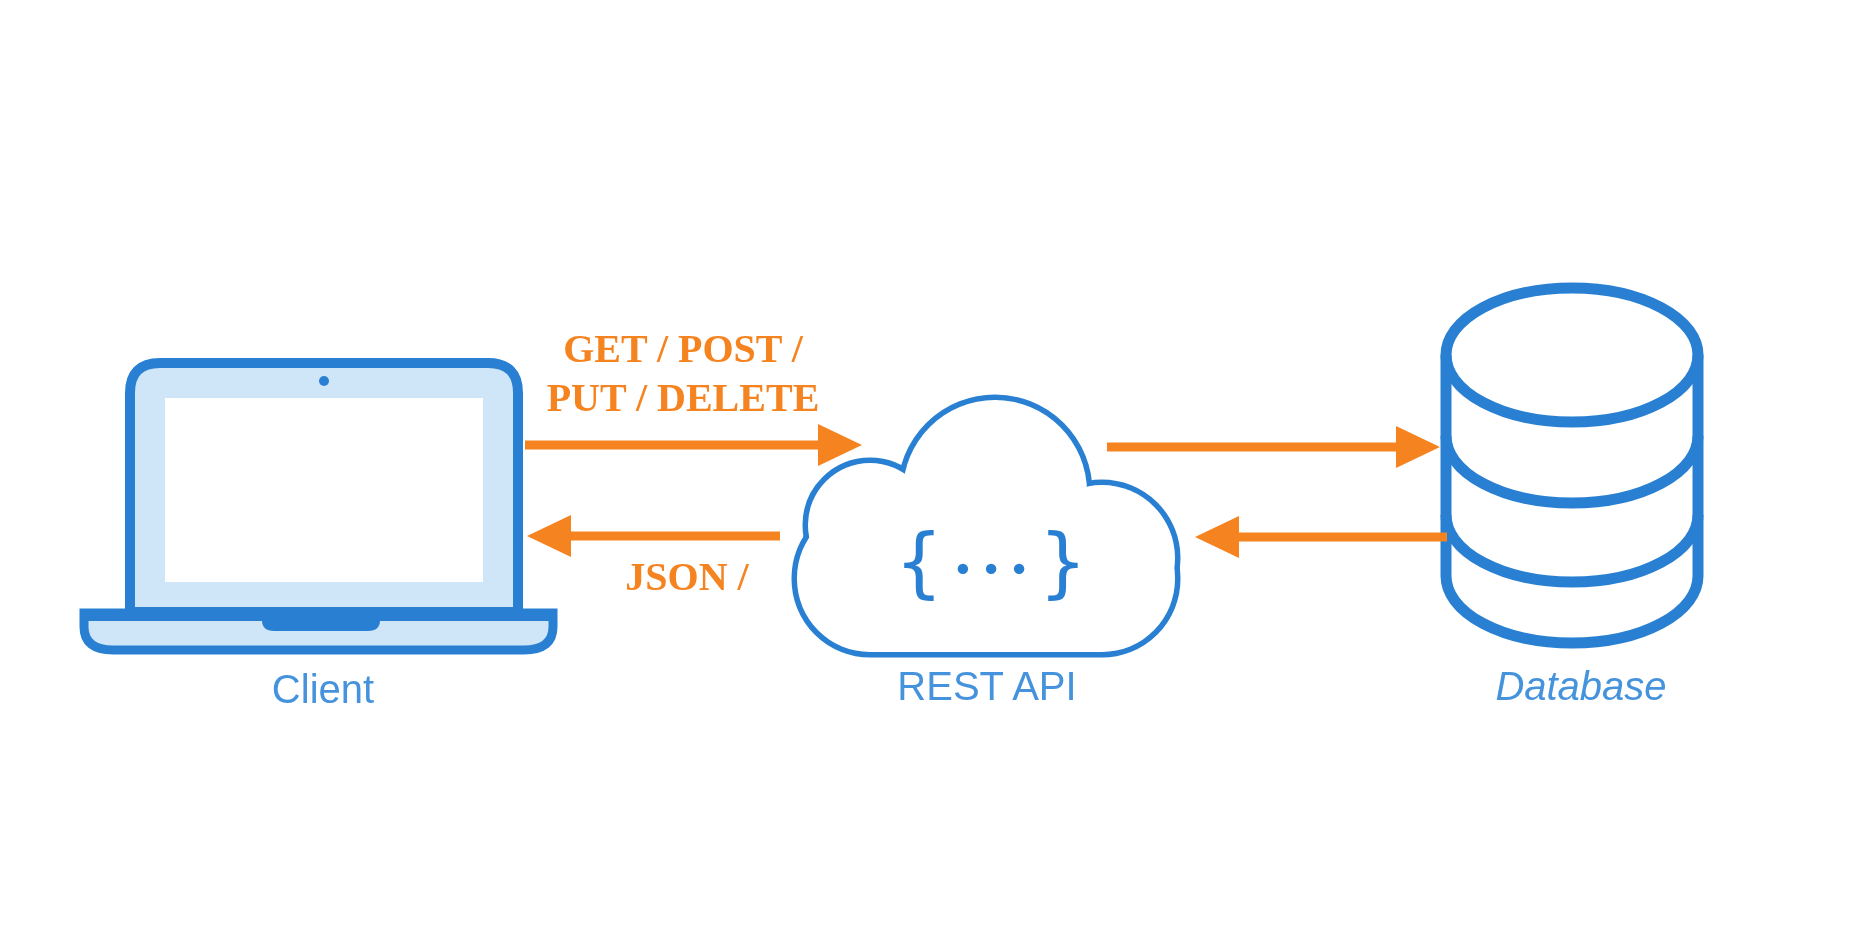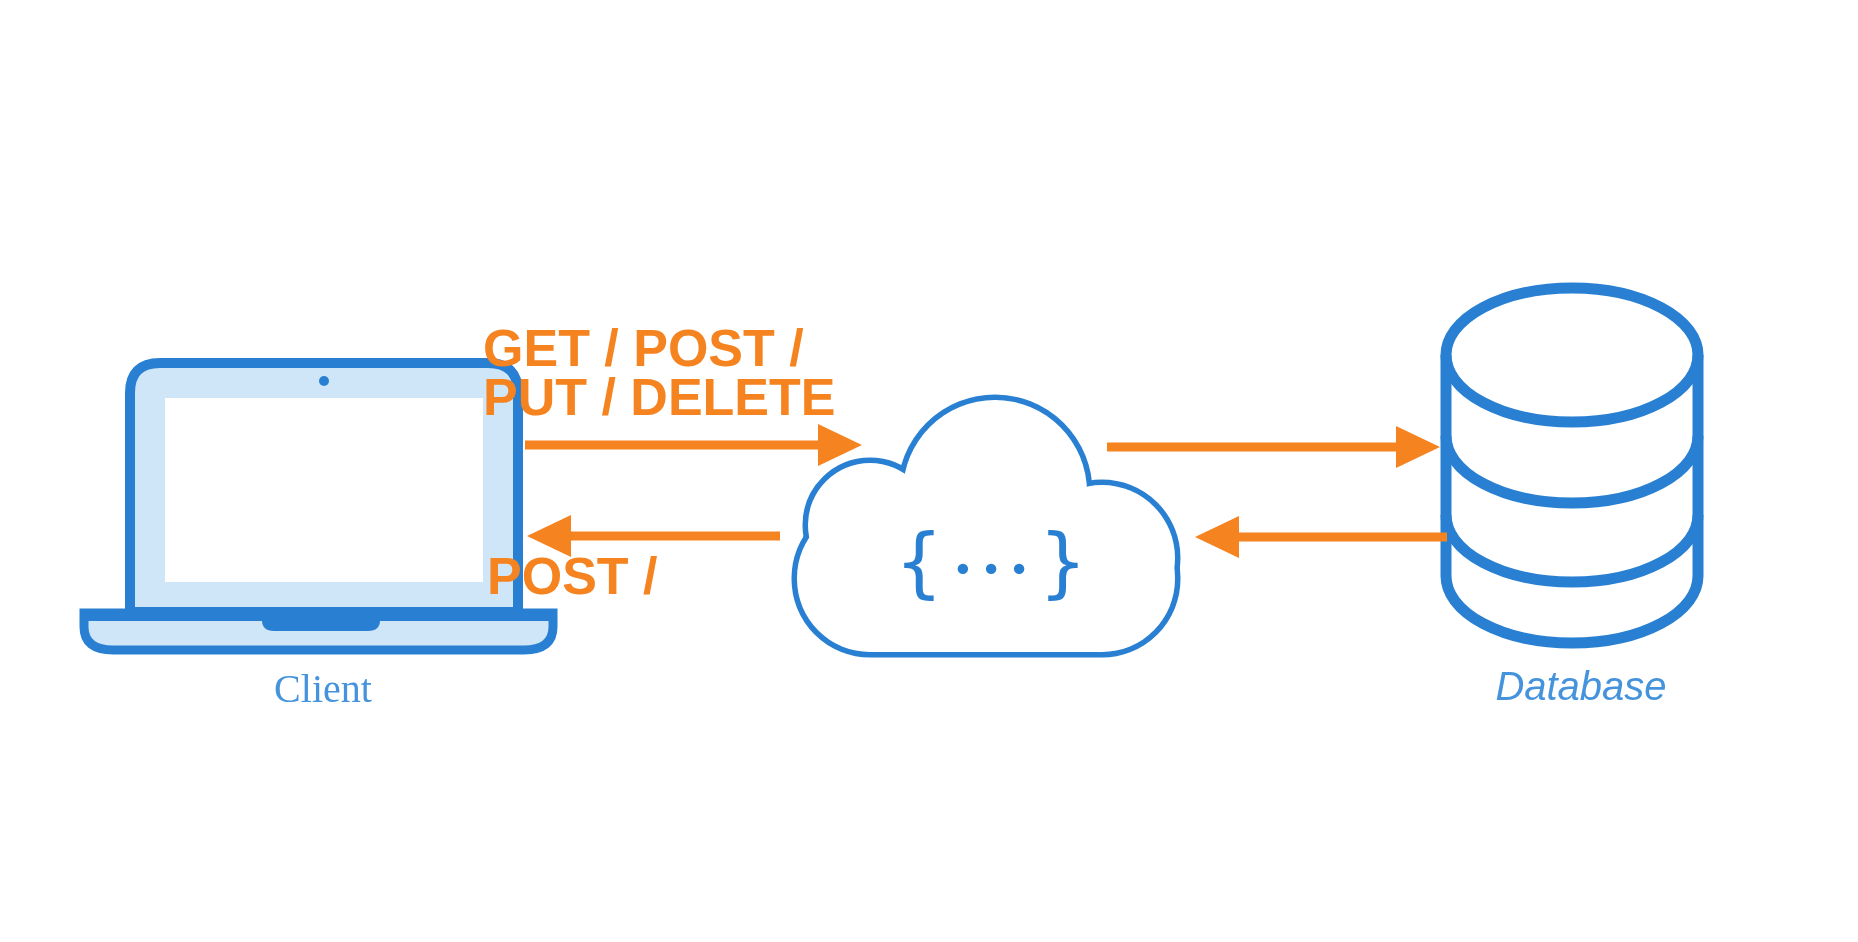--- a/index.html
+++ b/index.html
@@ -29,24 +29,25 @@
   .db-body{fill:#ffffff;stroke:var(--outline-blue);stroke-width:11;stroke-linejoin:round;}
   .db-arc{fill:none;stroke:var(--outline-blue);stroke-width:11;}
   .arrow-shaft{stroke:var(--arrow-orange);stroke-width:9;}
   .arrow-head{fill:var(--arrow-orange);}
 
   
   .edge-label{
     position:absolute;
     color:var(--arrow-orange);
     font-weight:700;
-    font-size:52px;
+    font-size:40px;
     line-height:49px;
-    text-align:left;
+    text-align:center;
     white-space:nowrap;
+    font-family:Liberation Serif, serif;
   }
   .node-label{
     position:absolute;
     color:var(--label-blue);
     font-weight:400;
     font-size:40px;
     line-height:46px;
     text-align:center;
     white-space:nowrap;
   }
@@ -125,21 +126,22 @@
     <span class="dots">•••</span>
     <span class="brace">}</span>
   </div>
 
   <div class="edge-label" style="left:483px;top:324px;width:400px;">
     <div>GET / POST /</div>
     <div>PUT / DELETE</div>
   </div>
 
   <div class="edge-label" style="left:487px;top:552px;width:400px;">
-    <div>POST /</div>
+    <div>JSON /</div>
   </div>
 
-  <div class="node-label" style="left:173px;top:666px;width:300px;font-family:Liberation Serif, serif;">Client</div>
+  <div class="node-label" style="left:173px;top:666px;width:300px;">Client</div>
 
+  <div class="node-label" style="left:837px;top:663px;width:300px;">REST API</div>
 
   <div class="node-label" style="left:1431px;top:663px;width:300px;font-style:italic;">Database</div>
 
 </div>
 
 </body></html>

